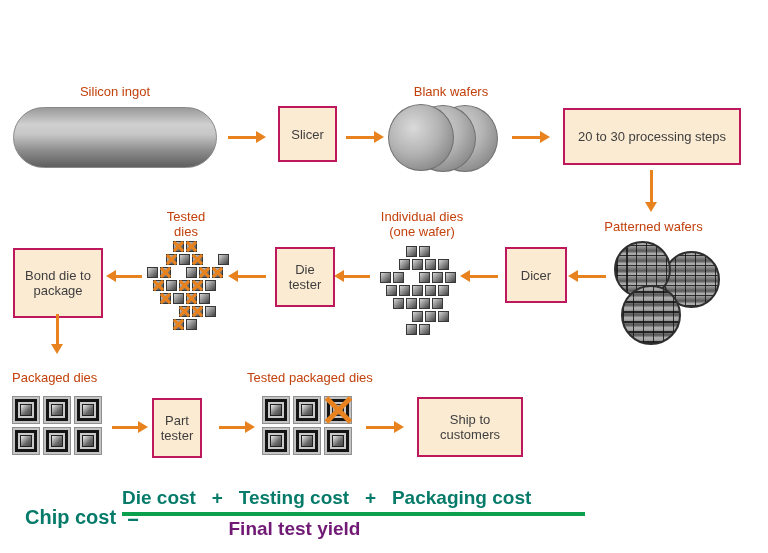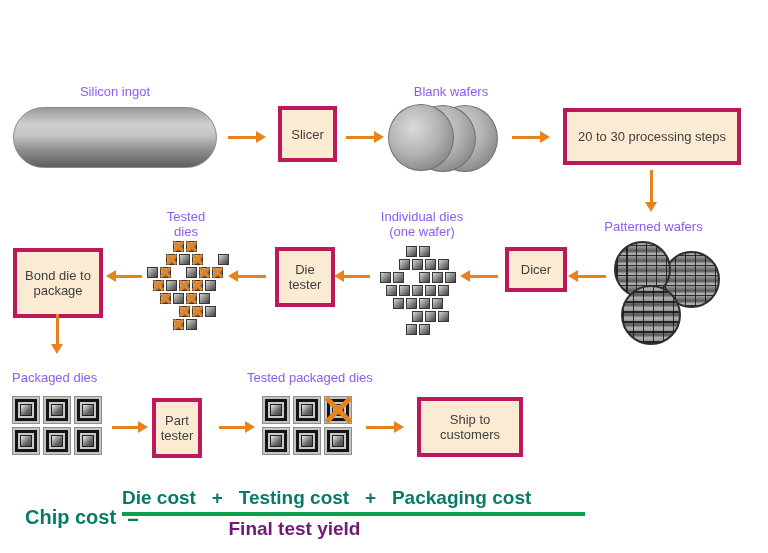--- a/index.html
+++ b/index.html
@@ -2,24 +2,24 @@
 <html><head>
 <meta charset="utf-8">
 <style>
   html,body{margin:0;padding:0;background:#fff;}
   #stage{position:relative;width:768px;height:553px;background:#ffffff;overflow:hidden;
          font-family:"Liberation Sans", sans-serif;color:#3e3e3e;}
 
   .title{position:absolute;left:28px;top:2px;margin:0;font-size:42px;font-weight:600;
          color:#3633a5;letter-spacing:0px;white-space:nowrap;}
 
-  .label{position:absolute;font-size:13px;color:#8b5cf6;line-height:15px;}
+  .label{position:absolute;font-size:13px;color:#c2410c;line-height:15px;}
   .center{text-align:center;}
 
-  .obox{position:absolute;background:#fcebd3;border:4px solid #be185d;box-sizing:border-box;
+  .obox{position:absolute;background:#fcebd3;border:2px solid #be185d;box-sizing:border-box;
         display:flex;align-items:center;justify-content:center;text-align:center;
         font-size:13px;color:#3e3e3e;line-height:15px;}
   .bl{display:block;line-height:15px;}
 
   
   .ingot{position:absolute;left:13px;top:107px;width:204px;height:61px;border-radius:31px;
          border:1px solid #8a8a8a;box-sizing:border-box;
          background:linear-gradient(180deg,#9a9a9a 0%,#d0d0d0 28%,#c6c6c6 45%,#8d8d8d 72%,#5f5f5f 100%);}
 
   
@@ -107,21 +107,21 @@
 
   <div class="arrow v arrow-d" style="left:650px;top:170px;height:32px"></div>
 
   <div class="label center" style="left:591px;top:219px;width:125px">Patterned wafers</div>
   <div class="pwafer" style="left:663px;top:251px;width:57px;height:57px"></div>
   <div class="pwafer" style="left:614px;top:241px;width:57px;height:57px"></div>
   <div class="pwafer" style="left:621px;top:285px;width:60px;height:60px"></div>
 
   <div class="arrow h arrow-l" style="left:578px;top:275px;width:28px"></div>
 
-  <div class="obox" style="left:505px;top:247px;width:62px;height:45px">
+  <div class="obox" style="left:505px;top:247px;width:62px;height:56px">
     <span>Dicer</span>
   </div>
 
   <div class="arrow h arrow-l" style="left:470px;top:275px;width:28px"></div>
 
   <div class="label center" style="left:368px;top:209px;width:108px">
     <span class="bl">Individual dies</span>
     <span class="bl">(one wafer)</span>
   </div>
   <div class="cluster" style="left:379px;top:245px">

